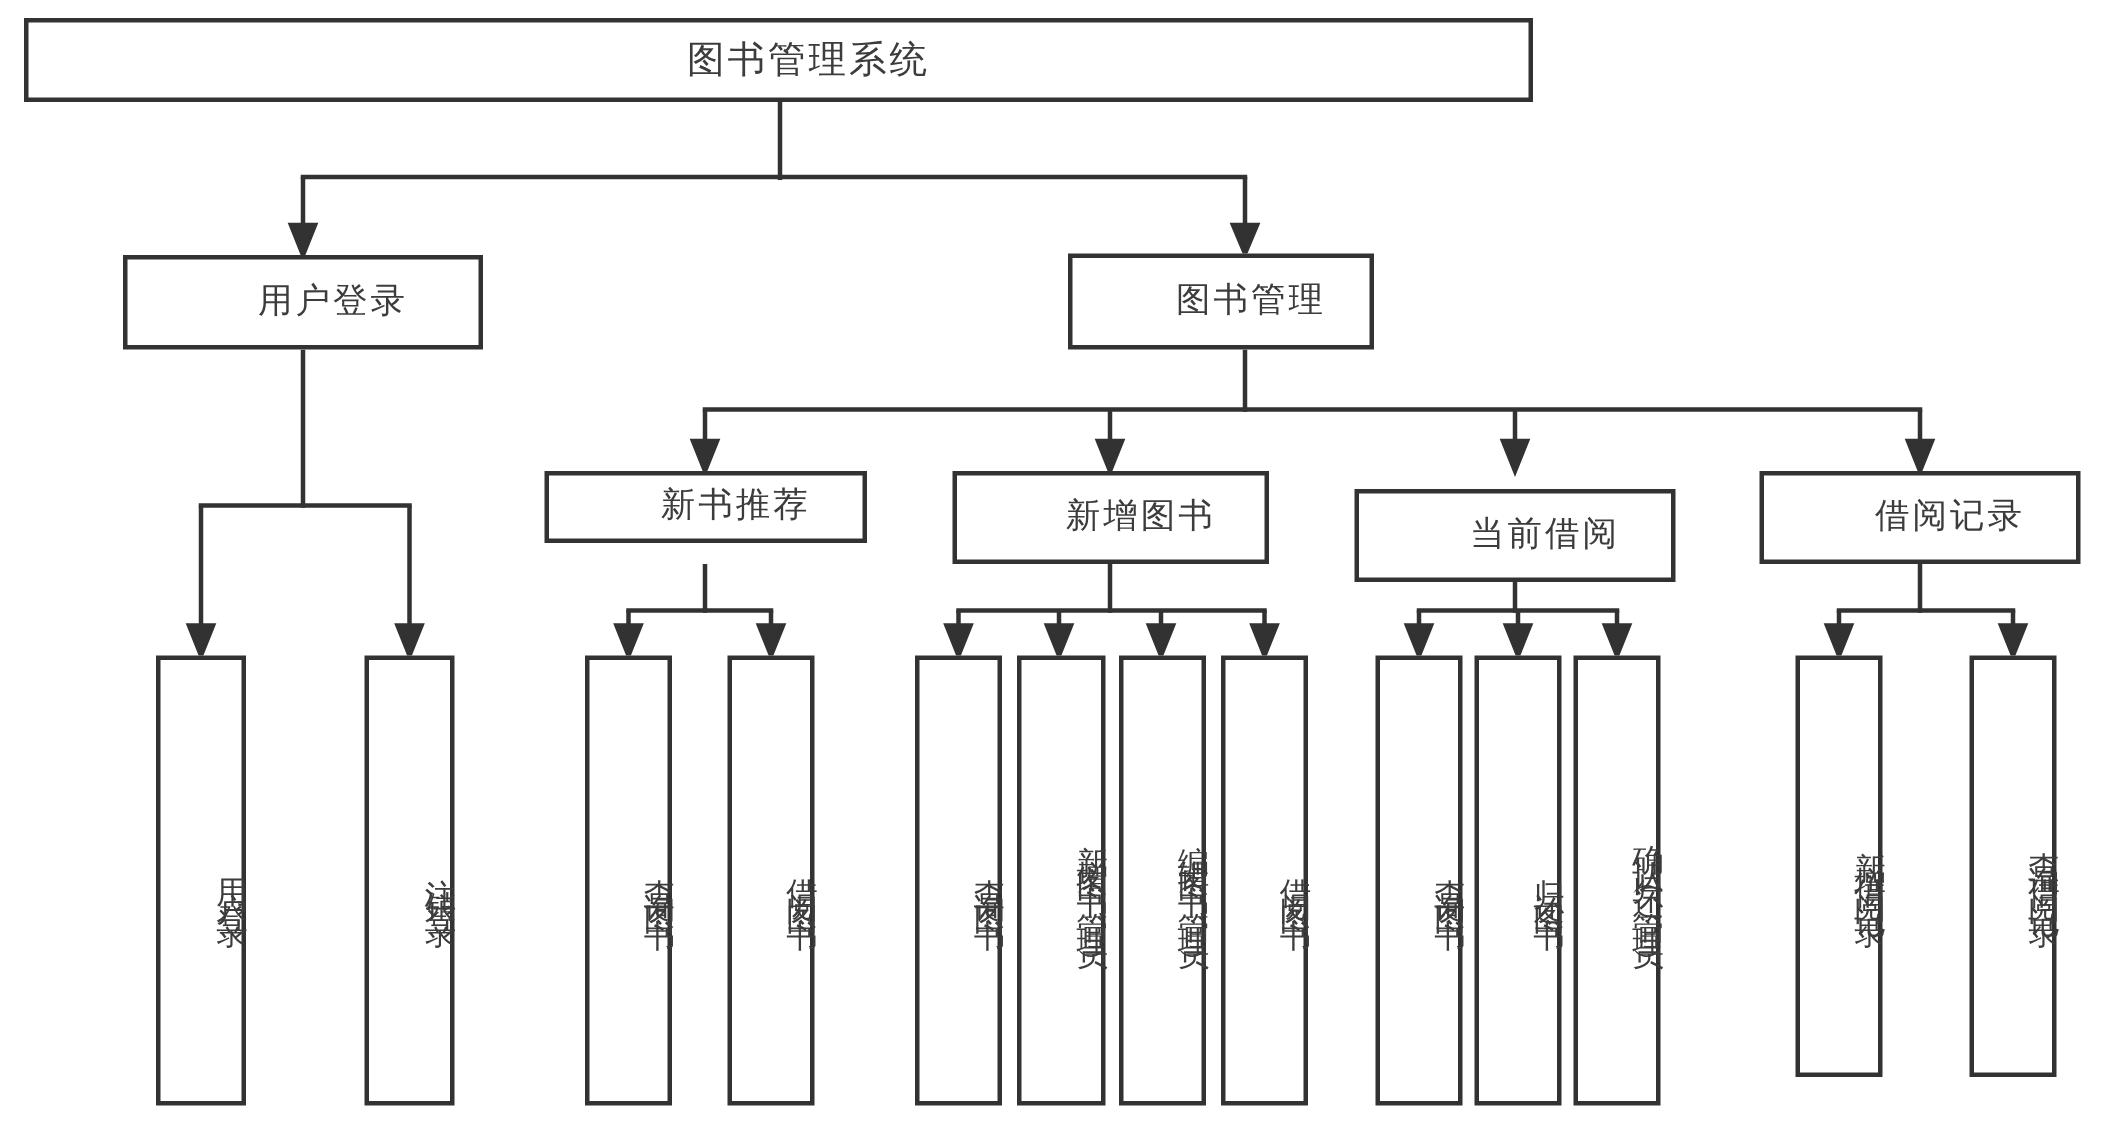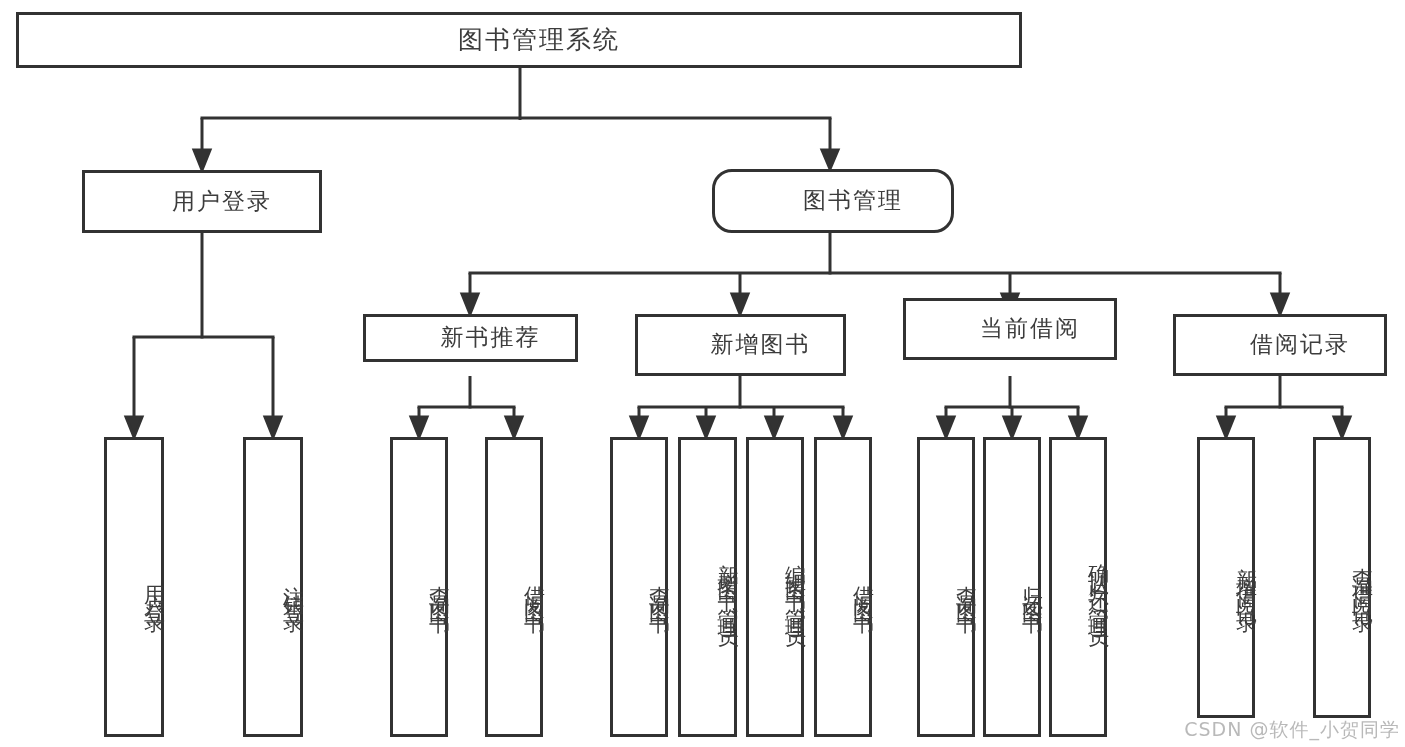--- a/index.html
+++ b/index.html
@@ -90,40 +90,39 @@
       <line x1="1226" y1="407" x2="1226" y2="420"></line>
       <polygon points="1218,417 1234,417 1226,437"></polygon>
       <line x1="1342" y1="407" x2="1342" y2="420"></line>
       <polygon points="1334,417 1350,417 1342,437"></polygon>
     </g>
   </svg>
 
   <div class="box hbox root-box" style="left:16px; top:12px; width:1006px; height:56px;">图书管理系统</div>
 
   <div class="box hbox" style="left:82px; top:170px; width:240px; height:63px;">用户登录</div>
-  <div class="box hbox" style="left:712px; top:169px; width:242px; height:64px;border-radius:20px;">图书管理</div>
+  <div class="box hbox" style="left:712px; top:169px; width:204px; height:64px;">图书管理</div>
 
   <div class="box hbox" style="left:363px; top:314px; width:215px; height:48px;">新书推荐</div>
   <div class="box hbox" style="left:635px; top:314px; width:211px; height:62px;">新增图书</div>
-  <div class="box hbox" style="left:903px; top:298px; width:214px; height:62px;">当前借阅</div>
+  <div class="box hbox" style="left:903px; top:326px; width:214px; height:62px;">当前借阅</div>
   <div class="box hbox" style="left:1173px; top:314px; width:214px; height:62px;">借阅记录</div>
 
   <div class="box vbox" style="left:104px; top:437px; width:60px; height:300px;">用户登录</div>
   <div class="box vbox" style="left:243px; top:437px; width:60px; height:300px;">注销登录</div>
 
   <div class="box vbox" style="left:390px; top:437px; width:58px; height:300px;">查询图书</div>
   <div class="box vbox" style="left:485px; top:437px; width:58px; height:300px;">借阅图书</div>
 
   <div class="box vbox" style="left:610px; top:437px; width:58px; height:300px;">查询图书</div>
   <div class="box vbox" style="left:678px; top:437px; width:59px; height:300px;">新增图书（管理员）</div>
   <div class="box vbox" style="left:746px; top:437px; width:58px; height:300px;">编辑图书（管理员）</div>
   <div class="box vbox" style="left:814px; top:437px; width:58px; height:300px;">借阅图书</div>
 
   <div class="box vbox" style="left:917px; top:437px; width:58px; height:300px;">查询图书</div>
   <div class="box vbox" style="left:983px; top:437px; width:58px; height:300px;">归还图书</div>
   <div class="box vbox" style="left:1049px; top:437px; width:58px; height:300px;">确认归还（管理员）</div>
 
   <div class="box vbox" style="left:1197px; top:437px; width:58px; height:281px;">新增借阅记录</div>
   <div class="box vbox" style="left:1313px; top:437px; width:58px; height:281px;">查询借阅记录</div>
 
-  <div class="watermark">CSDN @软件_小贺同学</div>
 
 </div>
 
 </body></html>

